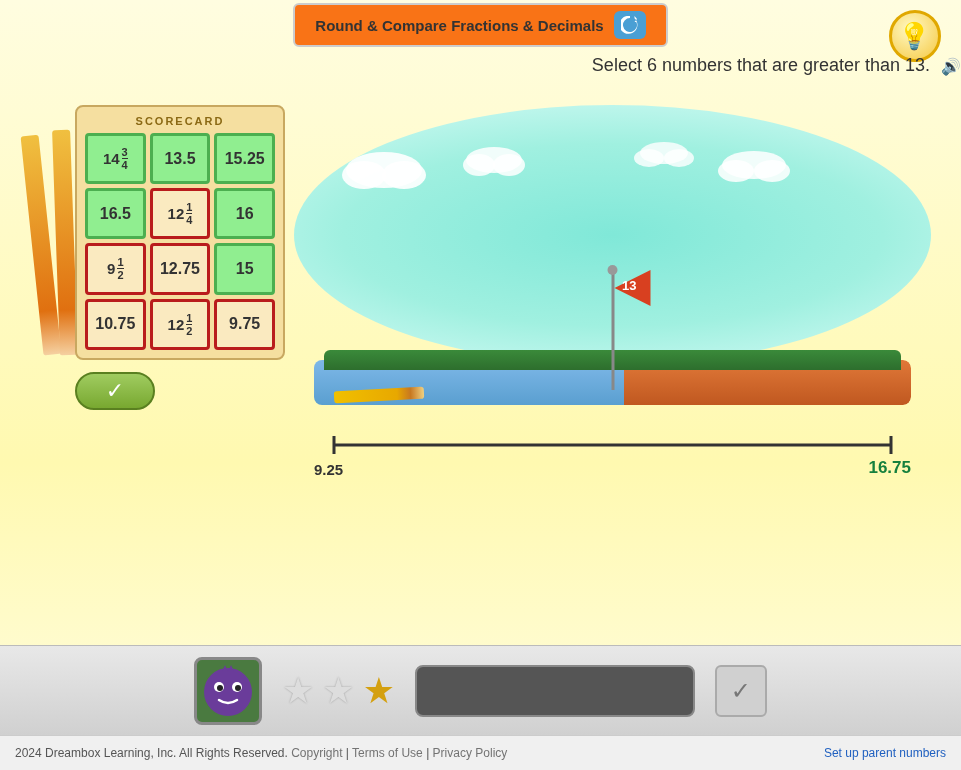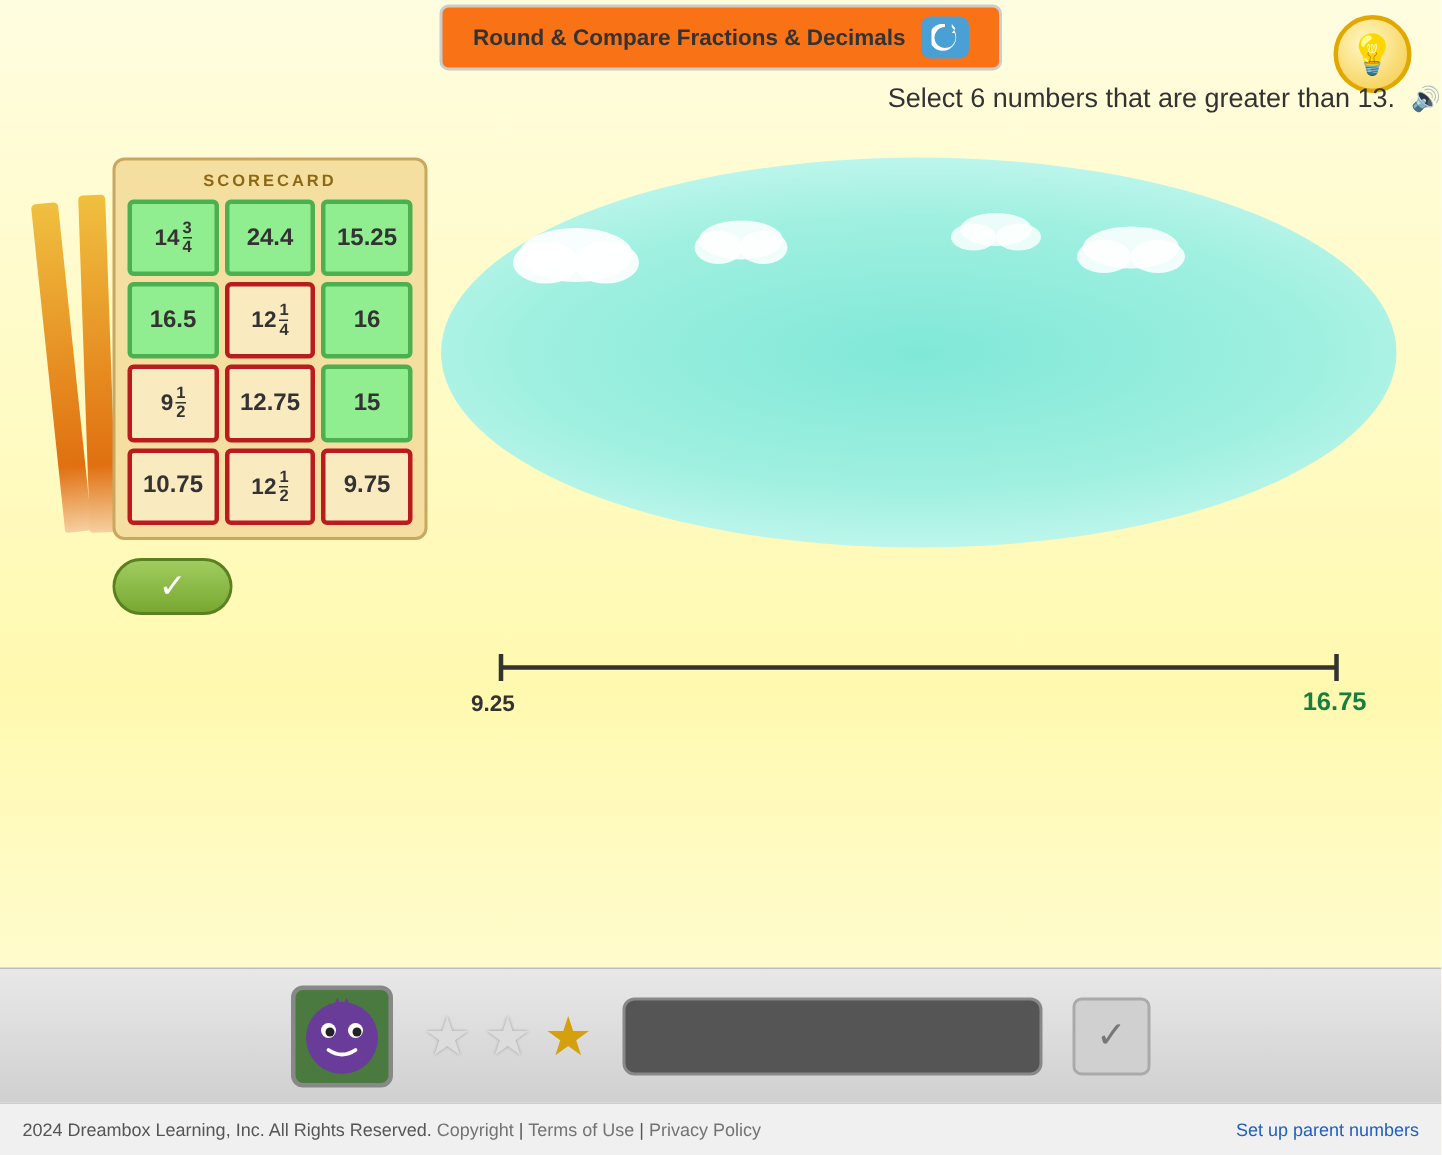--- a/index.html
+++ b/index.html
@@ -497,21 +497,21 @@
           <span class="fraction">
             <span class="frac-whole">14</span>
             <span class="frac-part">
                 <span>3</span>
                 <span class="frac-line"></span>
                 <span>4</span>
               </span>
           </span>
         </div>
         <div class="scorecard-cell selected">
-          <span>24.4</span>
+          <span>13.5</span>
         </div>
         <div class="scorecard-cell selected">
           <span>15.25</span>
         </div>
 
         <div class="scorecard-cell selected">
           <span>16.5</span>
         </div>
         <div class="scorecard-cell">
           <span class="fraction">
@@ -584,20 +584,35 @@
 
       <ellipse cx="460" cy="40" rx="32" ry="14" fill="white" opacity="0.85"></ellipse>
       <ellipse cx="442" cy="46" rx="18" ry="11" fill="white" opacity="0.85"></ellipse>
       <ellipse cx="478" cy="46" rx="18" ry="11" fill="white" opacity="0.85"></ellipse>
 
       <ellipse cx="370" cy="28" rx="24" ry="11" fill="white" opacity="0.8"></ellipse>
       <ellipse cx="355" cy="33" rx="15" ry="9" fill="white" opacity="0.8"></ellipse>
       <ellipse cx="385" cy="33" rx="15" ry="9" fill="white" opacity="0.8"></ellipse>
     </svg>
 
+    <div class="golf-platform">
+      <div class="green-top"></div>
+      <div class="platform-body">
+        <div class="platform-blue"></div>
+        <div class="platform-orange"></div>
+      </div>
+      <div class="platform-pencil"></div>
+
+      <div class="flag-pole">
+        <div class="flag-top-dot"></div>
+        <div class="flag">
+          <span class="flag-number">13</span>
+        </div>
+      </div>
+    </div>
 
     <div class="number-line-area">
       <div class="number-line">
         <div class="nl-line"></div>
         <div class="nl-left-tick"></div>
         <div class="nl-right-tick"></div>
         <span class="nl-label-left">9.25</span>
         <span class="nl-label-right">16.75</span>
       </div>
     </div>

